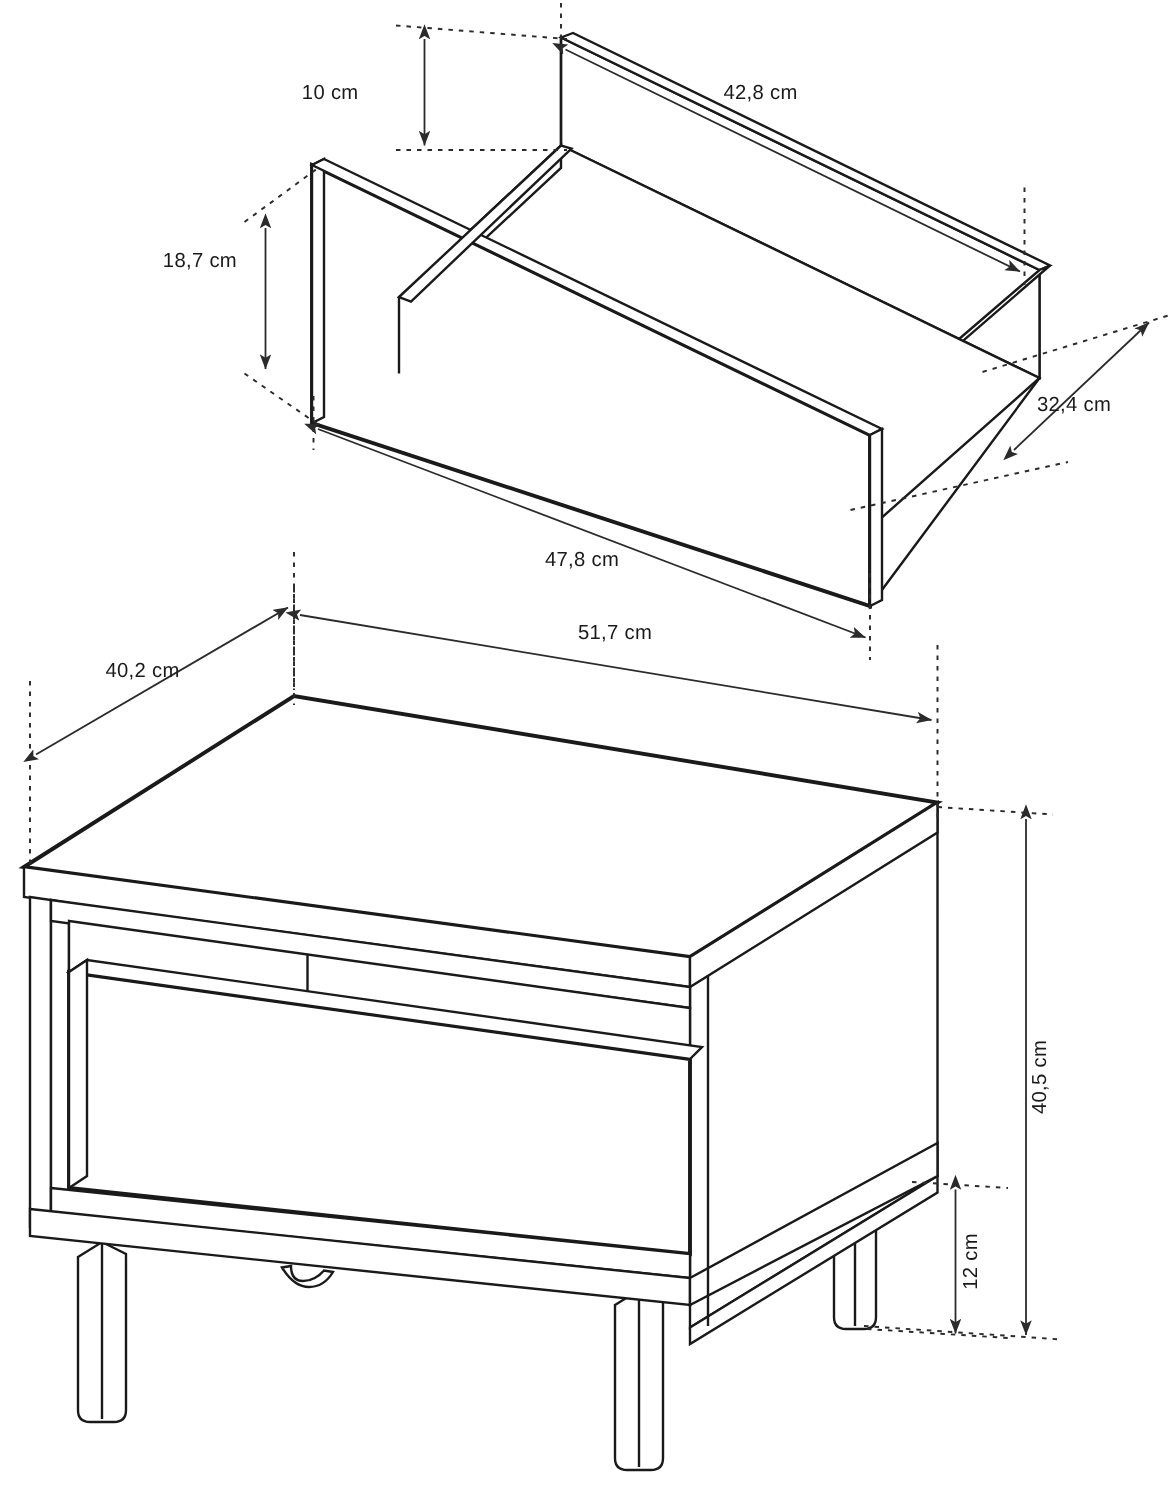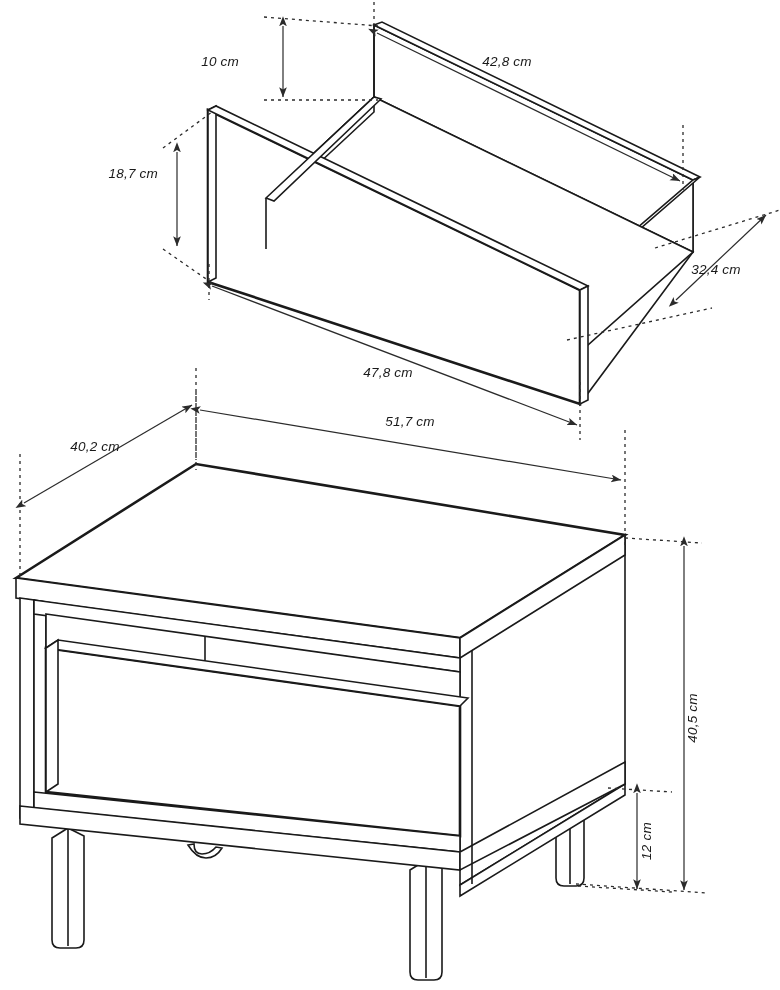--- a/index.html
+++ b/index.html
@@ -11,21 +11,20 @@
     width: 780px;
     height: 990px;
     font-family: "Liberation Sans", sans-serif;
     overflow: hidden;
   }
   #sheet {
     position: relative;
     width: 768px;
     height: 990px;
     background: #ffffff;
-    font-style: italic;
   }
   svg#drawing {
     position: absolute;
     left: 0;
     top: 0;
     width: 780px;
     height: 990px;
     display: block;
   }
   .solid-thin {

